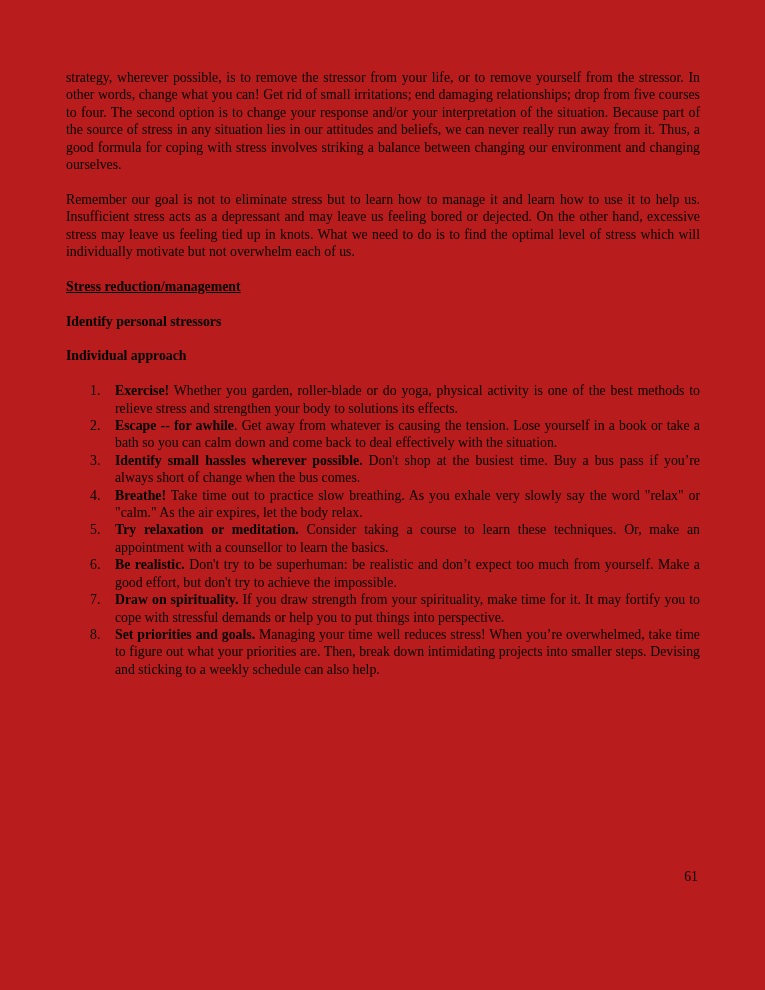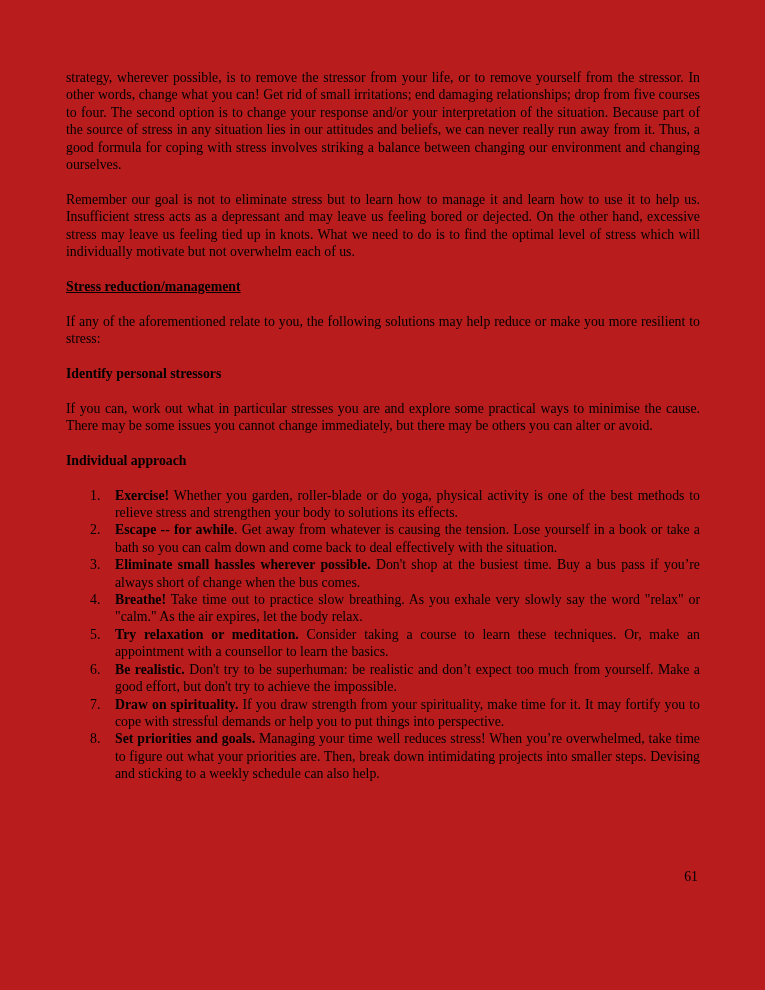--- a/index.html
+++ b/index.html
@@ -55,36 +55,34 @@
 <body>
 
 <div class="page">
   <div class="content">
 
     <p class="para">strategy, wherever possible, is to remove the stressor from your life, or to remove yourself from the stressor. In other words, change what you can! Get rid of small irritations; end damaging relationships; drop from five courses to four. The second option is to change your response and/or your interpretation of the situation. Because part of the source of stress in any situation lies in our attitudes and beliefs, we can never really run away from it. Thus, a good formula for coping with stress involves striking a balance between changing our environment and changing ourselves.</p>
 
     <p class="para">Remember our goal is not to eliminate stress but to learn how to manage it and learn how to use it to help us. Insufficient stress acts as a depressant and may leave us feeling bored or dejected. On the other hand, excessive stress may leave us feeling tied up in knots. What we need to do is to find the optimal level of stress which will individually motivate but not overwhelm each of us.</p>
 
     <p class="heading underlined">Stress reduction/management</p>
-    <p class="para">If any of the aforementioned relate to you, the following solutions may help reduce or make you more resilient to stress:</p>
 
     <p class="heading">Identify personal stressors</p>
-    <p class="para">If you can, work out what in particular stresses you are and explore some practical ways to minimise the cause. There may be some issues you cannot change immediately, but there may be others you can alter or avoid.</p>
 
     <p class="heading">Individual approach</p>
 
     <div class="nlist">
       <div class="list-item">
         <span class="num">1.</span><span class="lead">Exercise!</span><span> Whether you garden, roller-blade or do yoga, physical activity is one of the best methods to relieve stress and strengthen your body to solutions its effects.</span>
       </div>
       <div class="list-item">
         <span class="num">2.</span><span class="lead">Escape -- for awhile</span><span>. Get away from whatever is causing the tension. Lose yourself in a book or take a bath so you can calm down and come back to deal effectively with the situation.</span>
       </div>
       <div class="list-item">
-        <span class="num">3.</span><span class="lead">Eliminate small hassles wherever possible.</span><span> Don't shop at the busiest time. Buy a bus pass if you’re always short of change when the bus comes.</span>
+        <span class="num">3.</span><span class="lead">Identify small hassles wherever possible.</span><span> Don't shop at the busiest time. Buy a bus pass if you’re always short of change when the bus comes.</span>
       </div>
       <div class="list-item">
         <span class="num">4.</span><span class="lead">Breathe!</span><span> Take time out to practice slow breathing. As you exhale very slowly say the word "relax" or "calm." As the air expires, let the body relax.</span>
       </div>
       <div class="list-item">
         <span class="num">5.</span><span class="lead">Try relaxation or meditation.</span><span> Consider taking a course to learn these techniques. Or, make an appointment with a counsellor to learn the basics.</span>
       </div>
       <div class="list-item">
         <span class="num">6.</span><span class="lead">Be realistic.</span><span> Don't try to be superhuman: be realistic and don’t expect too much from yourself. Make a good effort, but don't try to achieve the impossible.</span>
       </div>

